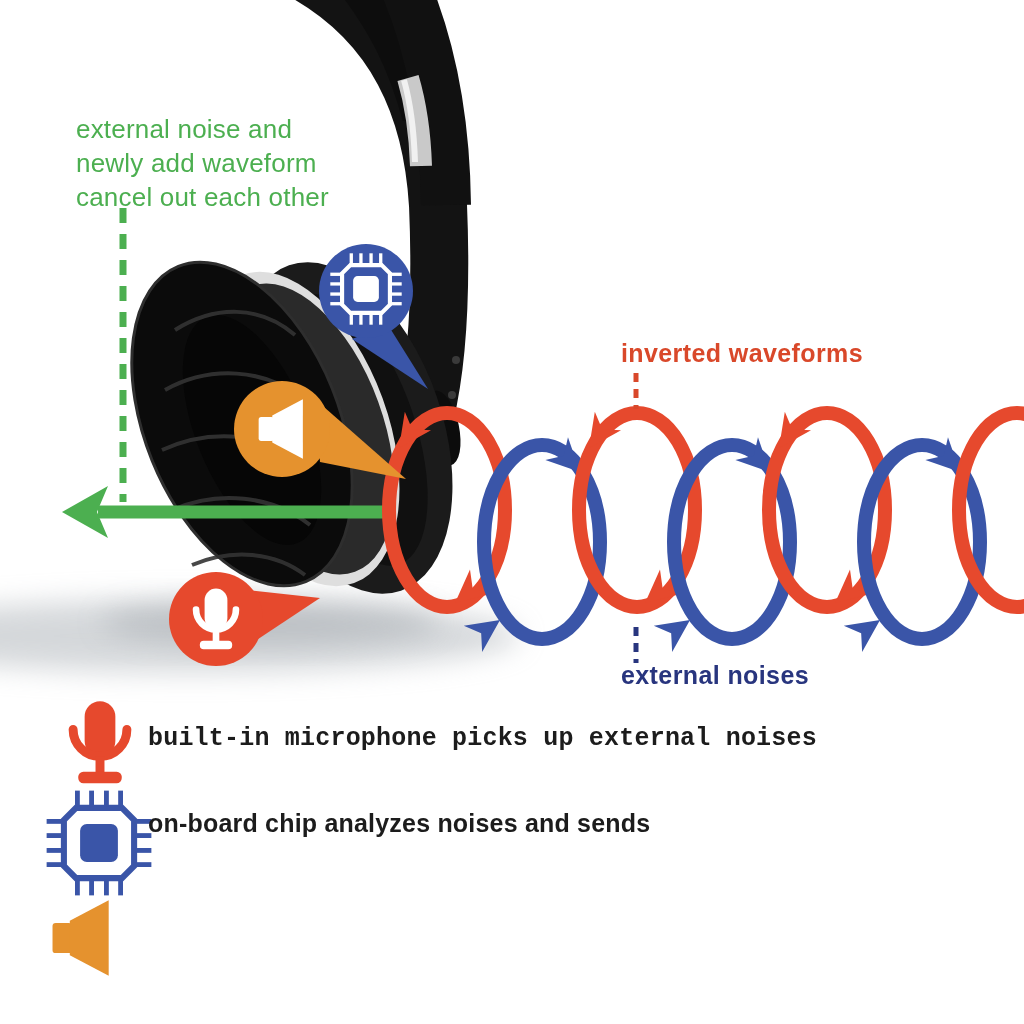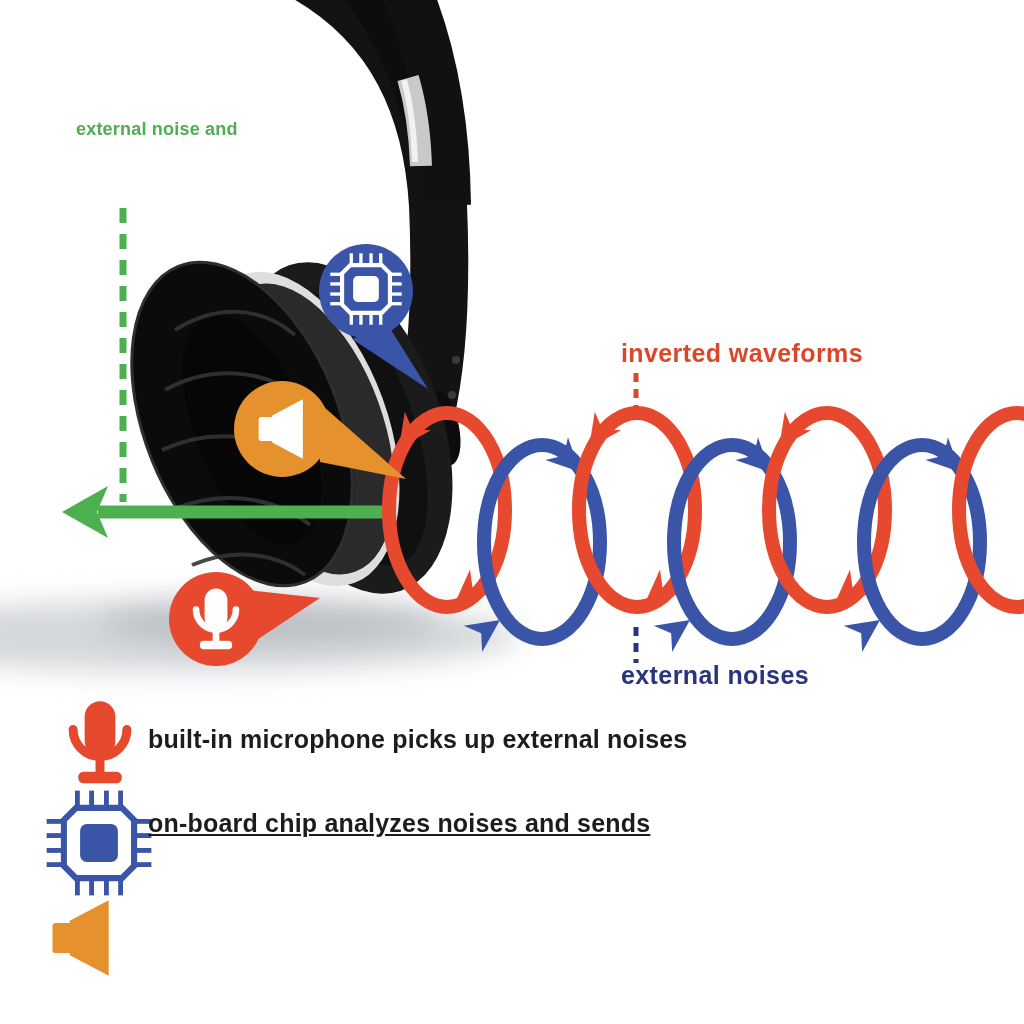--- a/index.html
+++ b/index.html
@@ -3,21 +3,21 @@
 <meta charset="utf-8">
 <style>
   html,body{margin:0;padding:0;background:#ffffff;}
   .canvas{
     position:relative;width:1024px;height:1024px;background:#ffffff;
     overflow:hidden;font-family:"Liberation Sans",sans-serif;
   }
   .diagram-svg{position:absolute;left:0;top:0;}
   .green-note{
     position:absolute;left:76px;top:112px;
-    font-size:18px;line-height:34px;font-weight:700;color:var(--green);
+    font-size:26px;line-height:34px;font-weight:400;color:var(--green);
     letter-spacing:.2px;
   }
   .svg-label{font-family:"Liberation Sans",sans-serif;font-weight:700;font-size:25px;letter-spacing:.4px;}
   .lbl-inverted{fill:var(--red_text);}
   .lbl-external{fill:var(--navy);}
   .loop{fill:none;stroke-width:14;}
   .loop-red{stroke:var(--red);}
   .loop-blue{stroke:var(--blue);}
   .ah-red{fill:var(--red);}
   .ah-blue{fill:var(--blue);}
@@ -181,20 +181,22 @@
     <g transform="translate(99 843) scale(1.35)" color="var(--blue)" class="legend-icon">
         <use href="#chip"></use>
       </g>
     <g transform="translate(86 938) scale(1.08)" color="var(--orange)" class="legend-icon">
         <use href="#spk"></use>
       </g>
   </svg>
 
   <div class="green-note">
     <div>external noise and</div>
+    <div>newly add waveform</div>
+    <div>cancel out each other</div>
   </div>
 
-  <div class="legend-text" style="top:722px;">built-in microphone picks up external noises</div>
-  <div class="legend-text" style="top:806px;text-decoration:underline;">
+  <div class="legend-text" style="top:722px;font-family:Liberation Mono, monospace;">built-in microphone picks up external noises</div>
+  <div class="legend-text" style="top:806px;">
     <div>on-board chip analyzes noises and sends</div>
   </div>
 
 </div>
 
 </body></html>

